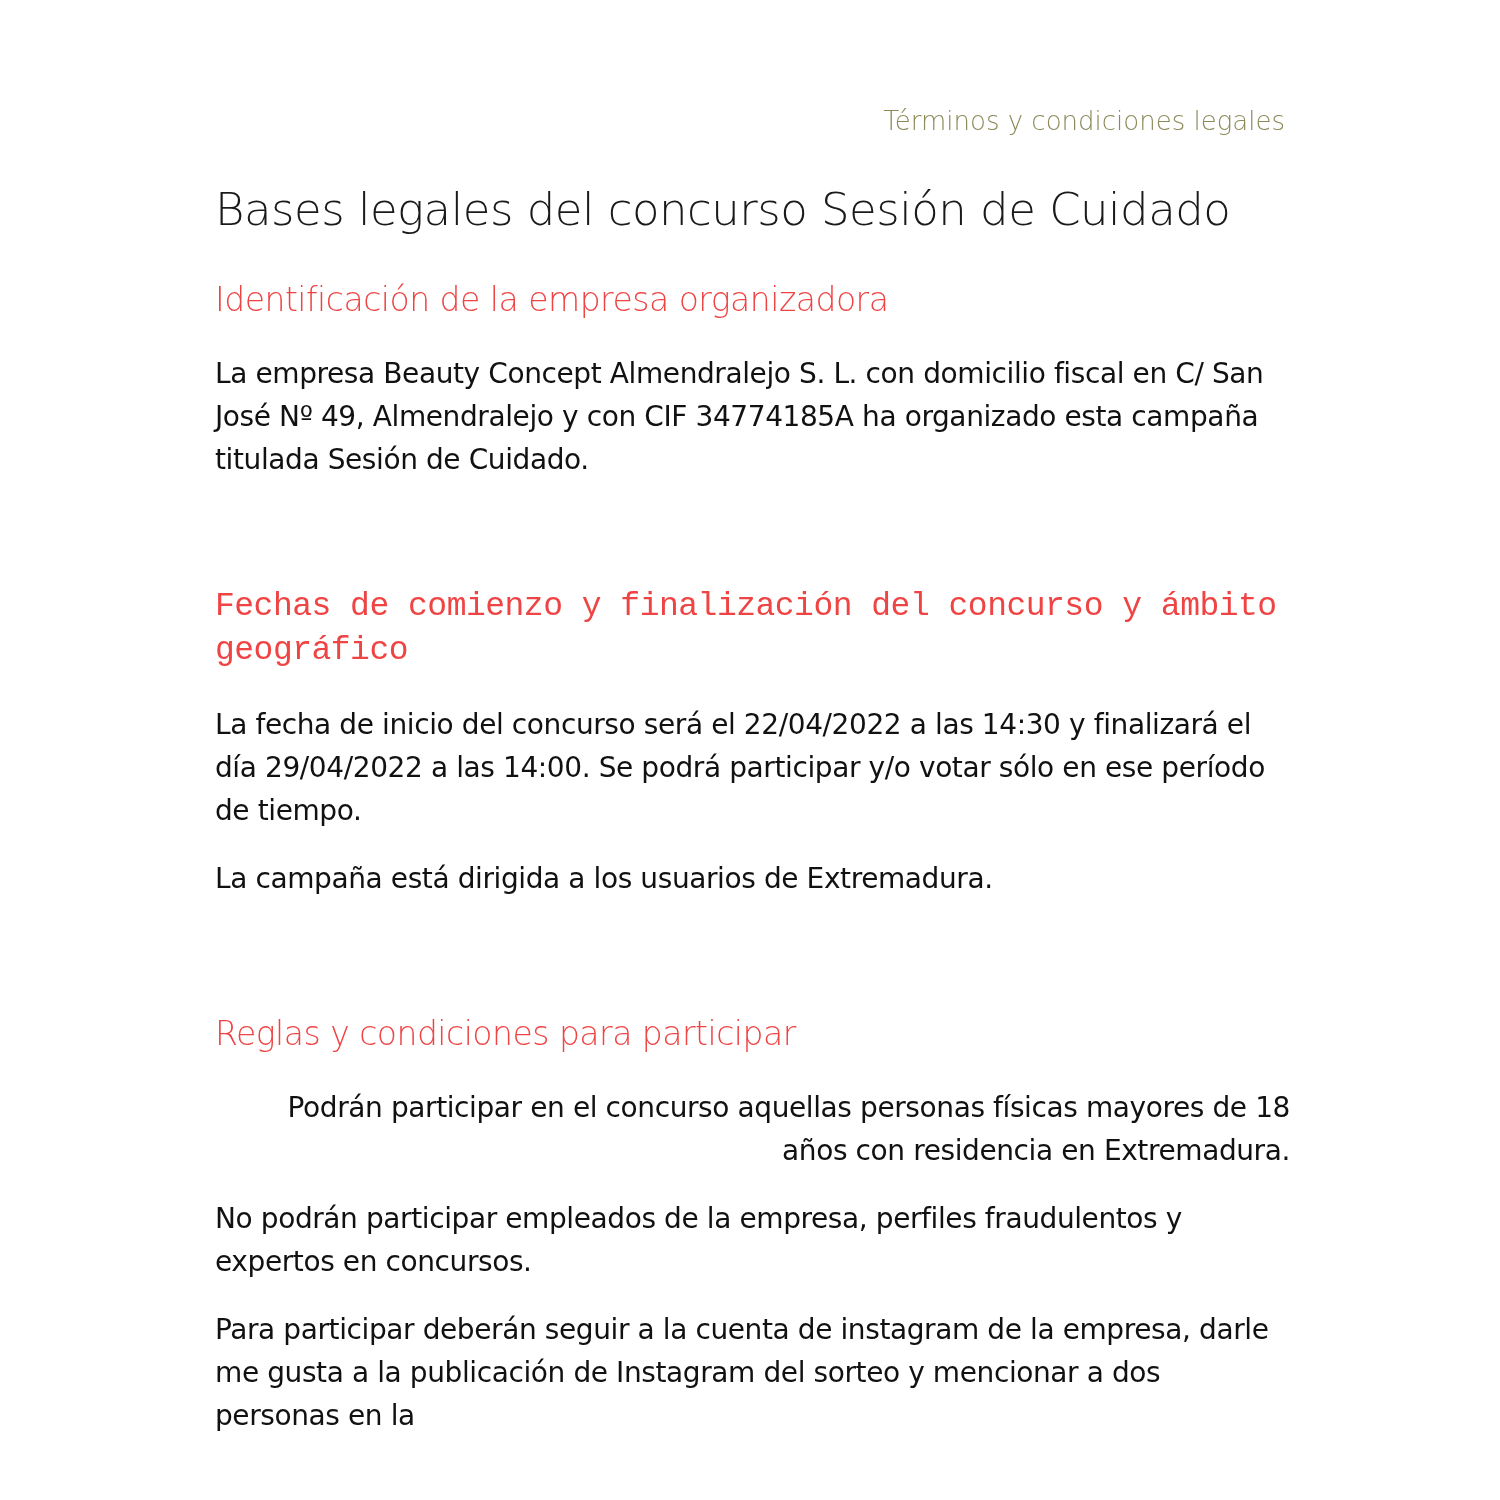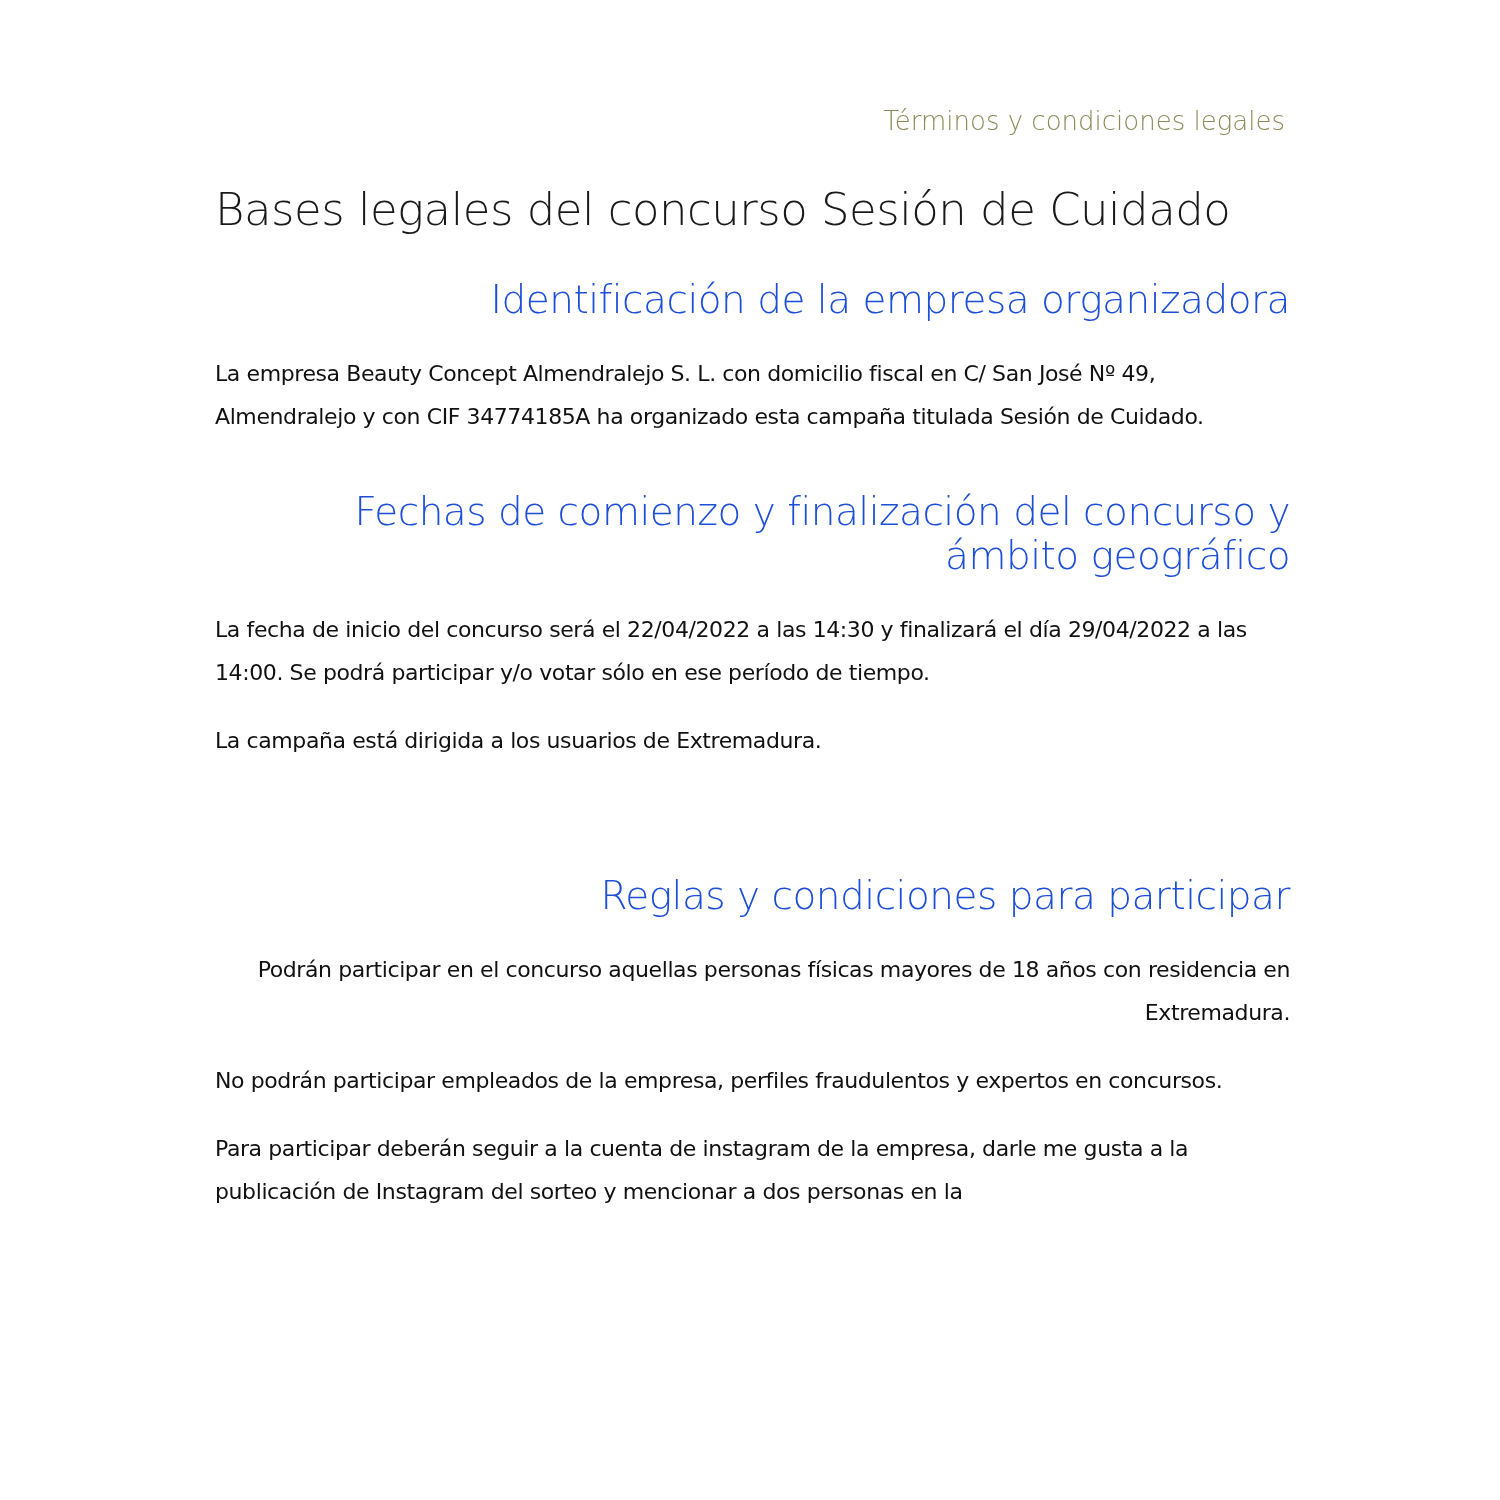--- a/index.html
+++ b/index.html
@@ -1,34 +1,34 @@
 <!DOCTYPE html>
 <html><head>
   <meta charset="utf-8">
   <style>
     html, body { margin: 0; padding: 0; background: #ffffff; }
     body { width: 1500px; height: 1500px; overflow: hidden; position: relative; font-family: "DejaVu Sans", sans-serif; color: #1a1a1a; }
     .header-title { position: absolute; top: 106px; right: 215px; font-size: 26px; font-weight: 300; color: #8d8a5a; letter-spacing: 0; font-family: "DejaVu Sans", sans-serif; }
     .content { position: absolute; left: 215px; top: 180px; width: 1075px; }
     h1 { font-weight: 300; font-size: 45px; margin: 0; line-height: 60px; color: #1a1a1a; font-family: "DejaVu Sans", sans-serif; letter-spacing: -0.5px; }
-    h2 { font-weight: 300; font-size: 39px; margin: 0; line-height: 44px; color: #1d4ed8; font-family: "DejaVu Sans", sans-serif; letter-spacing: -0.5px; text-align: right; }
-    p { font-size: 22px; line-height: 43px; margin: 0; color: #111; font-family: "DejaVu Sans", sans-serif; letter-spacing: -0.4px; }
+    h2 { font-weight: 300; font-size: 33px; margin: 0; line-height: 44px; color: #ef4444; font-family: "DejaVu Sans", sans-serif; letter-spacing: -0.5px; }
+    p { font-size: 28px; line-height: 43px; margin: 0; color: #111; font-family: "DejaVu Sans", sans-serif; letter-spacing: -0.4px; }
   </style>
 </head>
 <body>
 
 <div class="header-title">Términos y condiciones legales</div>
 
 <div class="content">
   <h1>Bases legales del concurso Sesión de Cuidado</h1>
 
   <h2 style="margin-top:38px;">Identificación de la empresa organizadora</h2>
   <p style="margin-top:30px;">La empresa Beauty Concept Almendralejo S. L.  con domicilio fiscal en C/ San José Nº 49, Almendralejo y con CIF 34774185A ha organizado esta campaña titulada Sesión de Cuidado.</p>
 
-  <h2 style="margin-top:52px;">Fechas de comienzo y finalización del concurso y ámbito geográfico</h2>
+  <h2 style="margin-top:104px;font-family:Liberation Mono, monospace;">Fechas de comienzo y finalización del concurso y ámbito geográfico</h2>
   <p style="margin-top:30px;">La fecha de inicio del concurso será el 22/04/2022 a las 14:30 y finalizará el día 29/04/2022 a las 14:00. Se podrá participar y/o votar sólo en ese período de tiempo.</p>
   <p style="margin-top:25px;">La campaña está dirigida a los usuarios de Extremadura.</p>
 
   <h2 style="margin-top:112px;">Reglas y condiciones para participar</h2>
   <p style="margin-top:30px;text-align:right;">Podrán participar en el concurso aquellas personas físicas mayores de 18 años con residencia en Extremadura.</p>
   <p style="margin-top:25px;">No podrán participar empleados de la empresa, perfiles fraudulentos y expertos en concursos.</p>
   <p style="margin-top:25px;">Para participar deberán seguir a la cuenta de instagram de la empresa, darle me gusta a la publicación de Instagram del sorteo y mencionar a dos personas en la</p>
 </div>
 
 </body></html>

